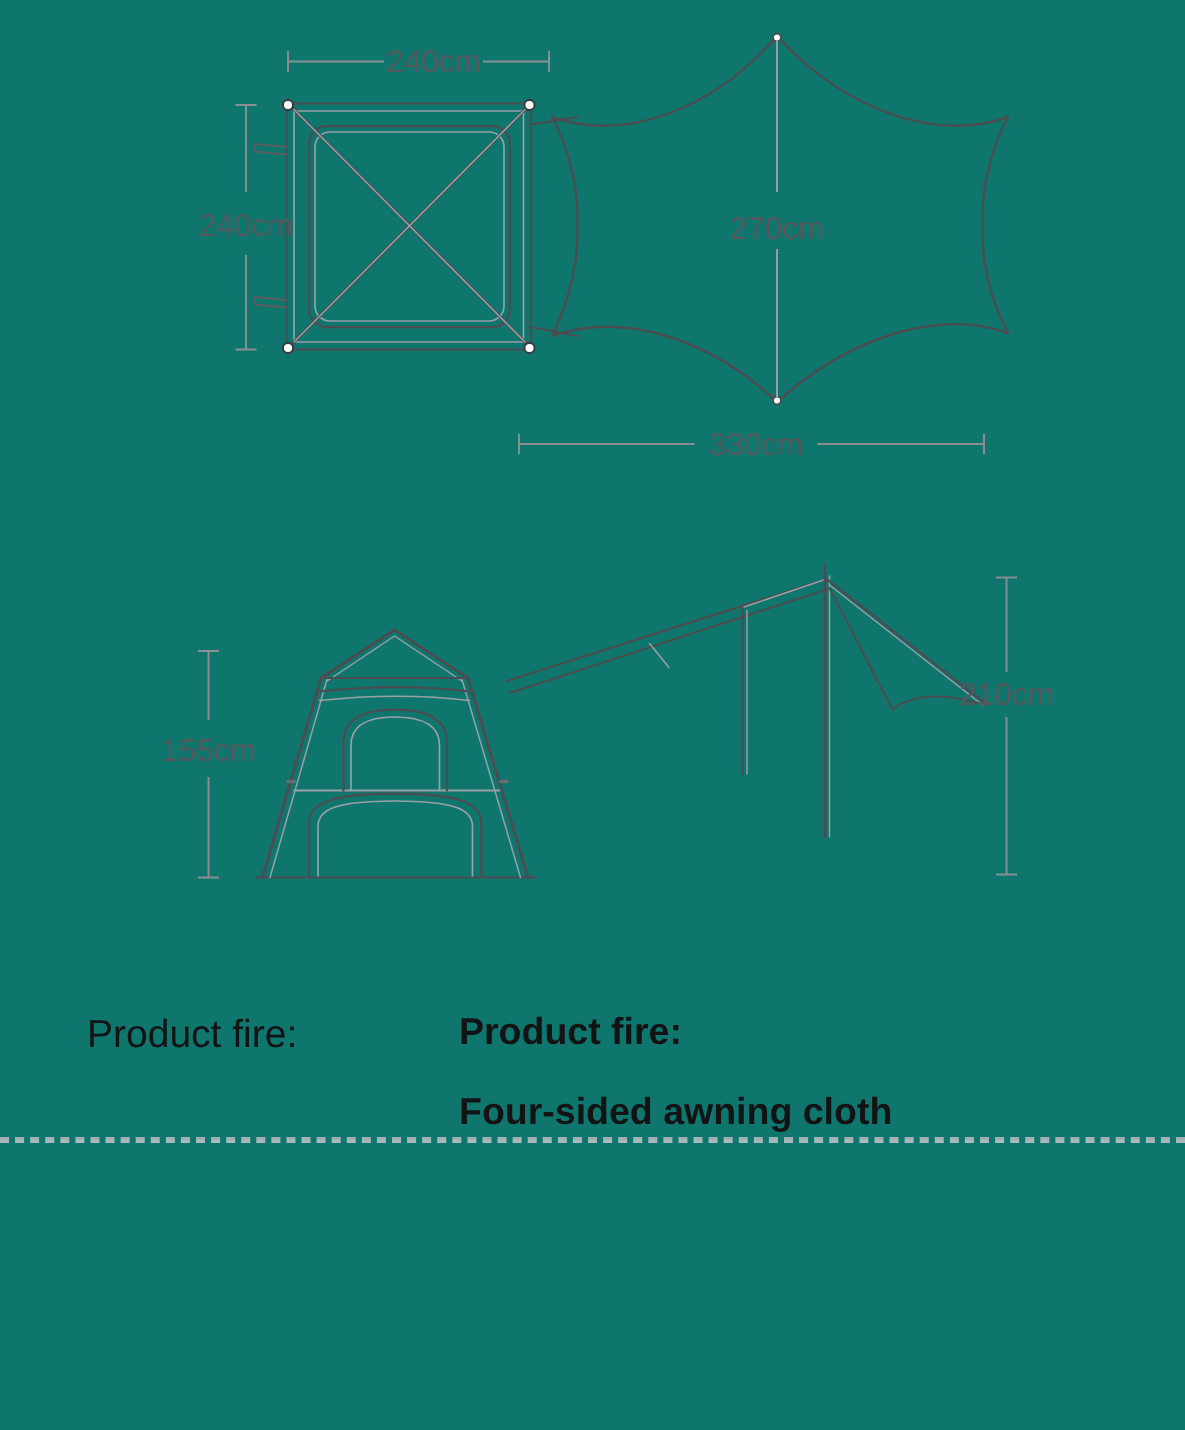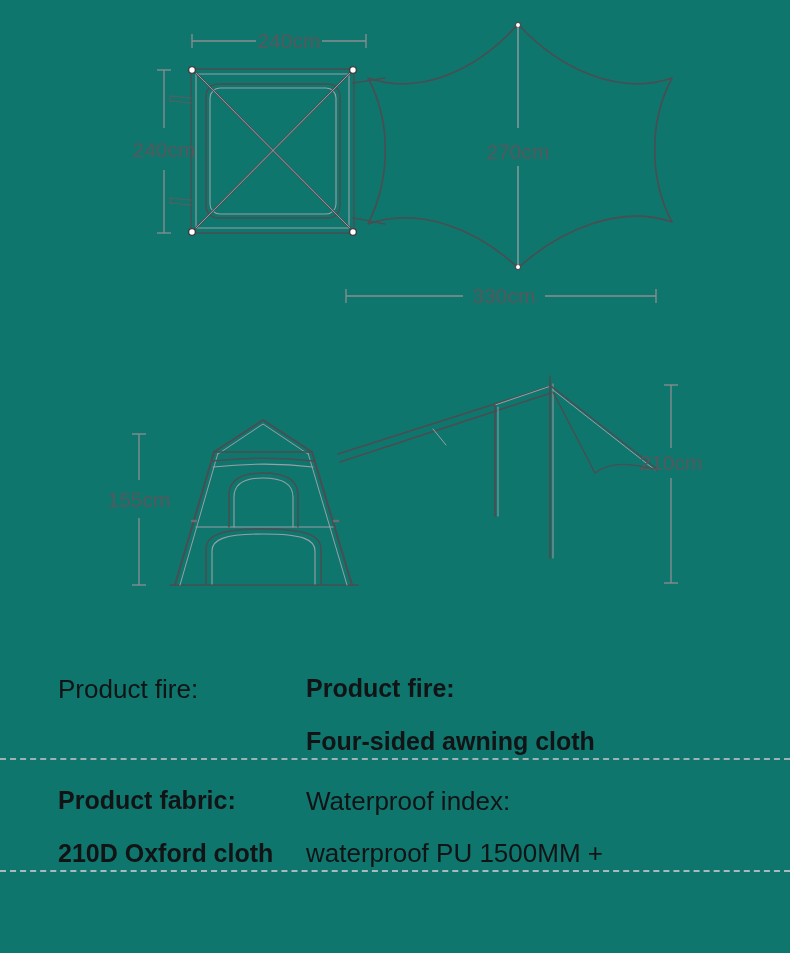--- a/index.html
+++ b/index.html
@@ -255,28 +255,18 @@
         <span class="spec-label w-normal sz-a">Product fire:</span>
       </div>
       <div class="spec-cell col-right">
         <span class="spec-label w-bold sz-b">Product fire:</span>
         <span class="spec-value w-bold sz-b">Four-sided awning cloth</span>
       </div>
     </div>
 
     <div class="divider"></div>
 
-    <div class="spec-row" id="row-2">
-      <div class="spec-cell col-left">
-        <span class="spec-label w-bold sz-b">Product fabric:</span>
-        <span class="spec-value w-bold sz-b">210D Oxford cloth</span>
-      </div>
-      <div class="spec-cell col-right">
-        <span class="spec-label w-normal sz-a">Waterproof index:</span>
-        <span class="spec-value w-normal sz-a">waterproof PU 1500MM +</span>
-      </div>
-    </div>
 
     <div class="divider light"></div>
 
   </div>
 
 </div>
 
 </body></html>

